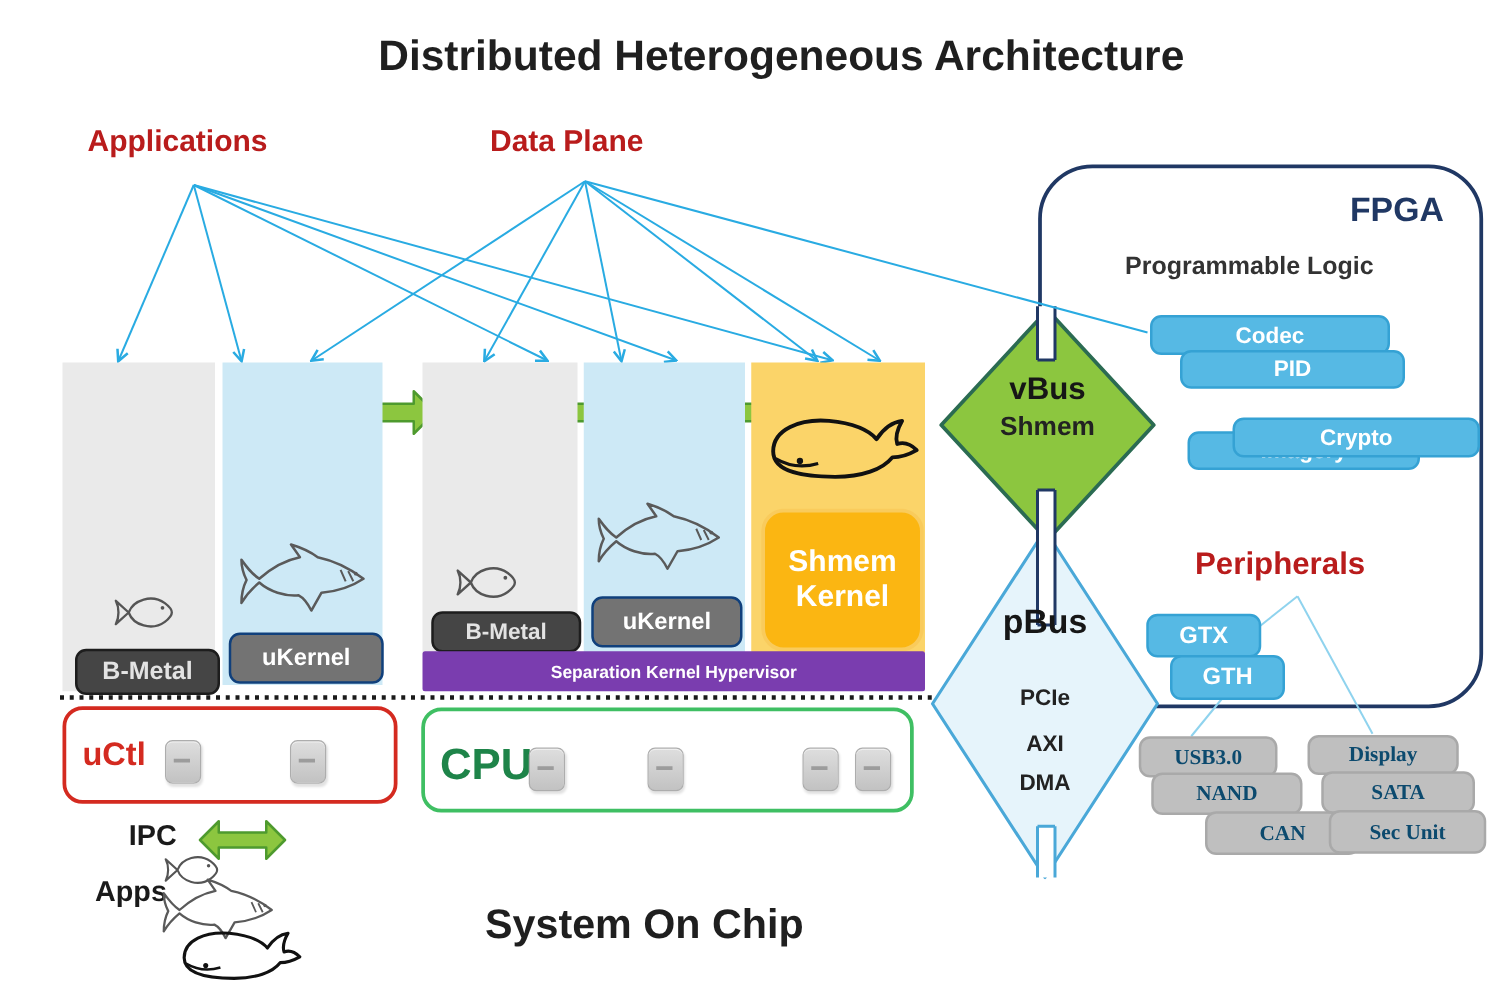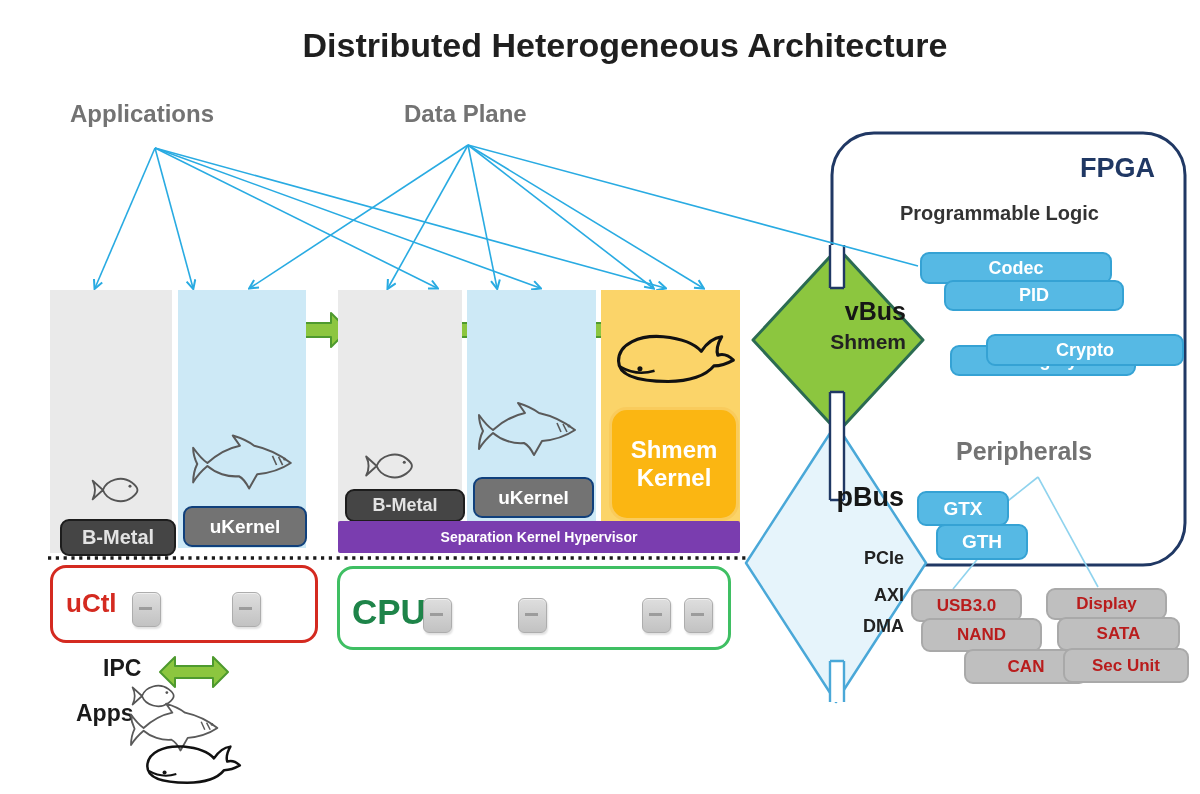--- a/index.html
+++ b/index.html
@@ -2,21 +2,21 @@
 <html><head>
 <meta charset="utf-8">
 <style>
   html,body{margin:0;padding:0;background:#fff;}
   .canvas{position:relative;width:1200px;height:794px;background:#ffffff;overflow:hidden;
           font-family:"Liberation Sans",sans-serif;color:#1a1a1a;}
   .canvas svg.bg{position:absolute;left:0;top:0;z-index:1;}
   .abs{position:absolute;z-index:2;}
   .icon{position:absolute;z-index:3;}
   .title{font-size:34px;font-weight:700;text-align:center;color:#1f1f1f;}
-  .biglabel{font-size:24px;font-weight:700;color:#737373;}
+  .biglabel{font-size:24px;font-weight:700;color:#b91c1c;}
   .column{position:absolute;z-index:2;}
   .kbox{position:absolute;z-index:4;display:flex;align-items:center;justify-content:center;
         border-radius:9px;font-weight:700;}
   .bmetal{background:#454545;border:2px solid #1d1d1d;color:#E3E3E3;font-size:20px;}
   .ukernel{background:#737373;border:2px solid #10407c;color:#fff;font-size:19px;}
   .mono{background:#FBB612;border:3px solid #F9CB5C;border-radius:18px;color:#fff;
         font-size:24px;font-weight:700;text-align:center;line-height:1.15;}
   .hyper{background:#7A3DAF;color:#fff;font-size:14px;font-weight:700;border-radius:2px;text-align:center;}
   .procbox{position:absolute;z-index:2;background:#fff;border-radius:16px;}
   .uctlbox{border:3px solid #D42A20;}
@@ -24,23 +24,23 @@
   .proclabel{position:absolute;z-index:3;font-weight:700;}
   .chip{position:absolute;z-index:3;width:27px;height:33px;border-radius:6px;
         background:linear-gradient(180deg,#dedede,#c2c2c2);border:1px solid #adadad;
         box-shadow:inset 0 1px 0 #efefef, 1px 2px 2px rgba(0,0,0,.12);}
   .chip::after{content:"";position:absolute;left:6px;top:14px;width:13px;height:3px;background:#9c9c9c;}
   .blueblock{position:absolute;z-index:4;display:flex;align-items:center;justify-content:center;
              background:#56B9E4;border:2px solid #35A2d4;border-radius:9px;color:#fff;
              font-size:18px;font-weight:600;}
   .gt{font-weight:700;font-size:19px;}
   .grayblock{position:absolute;z-index:4;display:flex;align-items:center;justify-content:center;
-             background:#BFBFBF;border:2px solid #a9a9a9;border-radius:9px;color:#b91c1c;
-             font-size:17px;font-weight:700;}
-  .bustext{position:absolute;z-index:4;width:136px;text-align:right;}
+             background:#BFBFBF;border:2px solid #a9a9a9;border-radius:9px;color:#0c4a6e;
+             font-size:17px;font-weight:700;font-family:Liberation Serif, serif;}
+  .bustext{position:absolute;z-index:4;width:136px;text-align:center;}
   .soc{font-size:33px;font-weight:700;color:#1f1f1f;}
   .navy{color:#203864;}
 </style>
 </head>
 <body>
 
 <div class="canvas">
 
   <svg class="bg" width="1200" height="794" viewBox="0 0 1200 794">
     <defs>
@@ -106,21 +106,21 @@
     <g fill="#8CC63F" stroke="#4E9A2E" stroke-width="2" stroke-linejoin="round">
       <path d="M276,330 L293,313 L293,323 L331,323 L331,313 L348,330 L331,347 L331,337 L293,337 L293,347 Z"></path>
       <path d="M427,330 L444,313 L444,323 L478,323 L478,313 L495,330 L478,347 L478,337 L444,337 L444,347 Z"></path>
       <path d="M556,330 L573,313 L573,323 L611,323 L611,313 L628,330 L611,347 L611,337 L573,337 L573,347 Z"></path>
       <path d="M160,672 L175,657 L175,666 L213,666 L213,657 L228,672 L213,687 L213,678 L175,678 L175,687 Z"></path>
     </g>
   </svg>
 
   <div class="abs title" style="left:110px;top:26px;width:1030px;">Distributed Heterogeneous Architecture</div>
   <div class="abs biglabel" style="left:70px;top:100px;">Applications</div>
-  <div class="abs biglabel" style="left:404px;top:100px;">Data Plane</div>
+  <div class="abs biglabel" style="left:392px;top:100px;">Data Plane</div>
 
   <div class="column" style="left:50px;top:290px;width:122px;height:263px;background:#EAEAEA;"></div>
   <div class="column" style="left:178px;top:290px;width:128px;height:258px;background:#CDE9F6;"></div>
   <div class="column" style="left:338px;top:290px;width:124px;height:232px;background:#EAEAEA;"></div>
   <div class="column" style="left:467px;top:290px;width:129px;height:232px;background:#CDE9F6;"></div>
   <div class="column" style="left:601px;top:290px;width:139px;height:232px;background:#FBD469;"></div>
 
   <svg class="icon" style="left:88px;top:470px;" width="56" height="40" viewBox="0 0 60 42">
       <use href="#sym-fish"></use>
     </svg>
@@ -161,20 +161,21 @@
   <svg class="icon" style="left:128px;top:678px;" width="52" height="36" viewBox="0 0 60 42">
       <use href="#sym-fish"></use>
     </svg>
   <svg class="icon" style="left:122px;top:700px;" width="108" height="56" viewBox="0 0 120 62">
       <use href="#sym-shark"></use>
     </svg>
   <svg class="icon" style="left:136px;top:738px;" width="112" height="58" viewBox="0 0 130 74">
       <use href="#sym-whale"></use>
     </svg>
 
+  <div class="abs soc" style="left:388px;top:720px;">System On Chip</div>
 
   <div class="bustext" style="left:770px;top:297px;font-size:25px;font-weight:700;color:#161616;">vBus</div>
   <div class="bustext" style="left:770px;top:330px;font-size:21px;font-weight:600;color:#222;">Shmem</div>
   <div class="bustext" style="left:768px;top:482px;font-size:27px;font-weight:700;color:#161616;">pBus</div>
   <div class="bustext" style="left:768px;top:548px;font-size:18px;font-weight:700;color:#222;">PCIe</div>
   <div class="bustext" style="left:768px;top:585px;font-size:18px;font-weight:700;color:#222;">AXI</div>
   <div class="bustext" style="left:768px;top:616px;font-size:18px;font-weight:700;color:#222;">DMA</div>
 
   <div class="abs navy" style="left:1080px;top:153px;font-size:27px;font-weight:700;">FPGA</div>
   <div class="abs" style="left:900px;top:202px;font-size:20px;font-weight:600;color:#333;">Programmable Logic</div>

